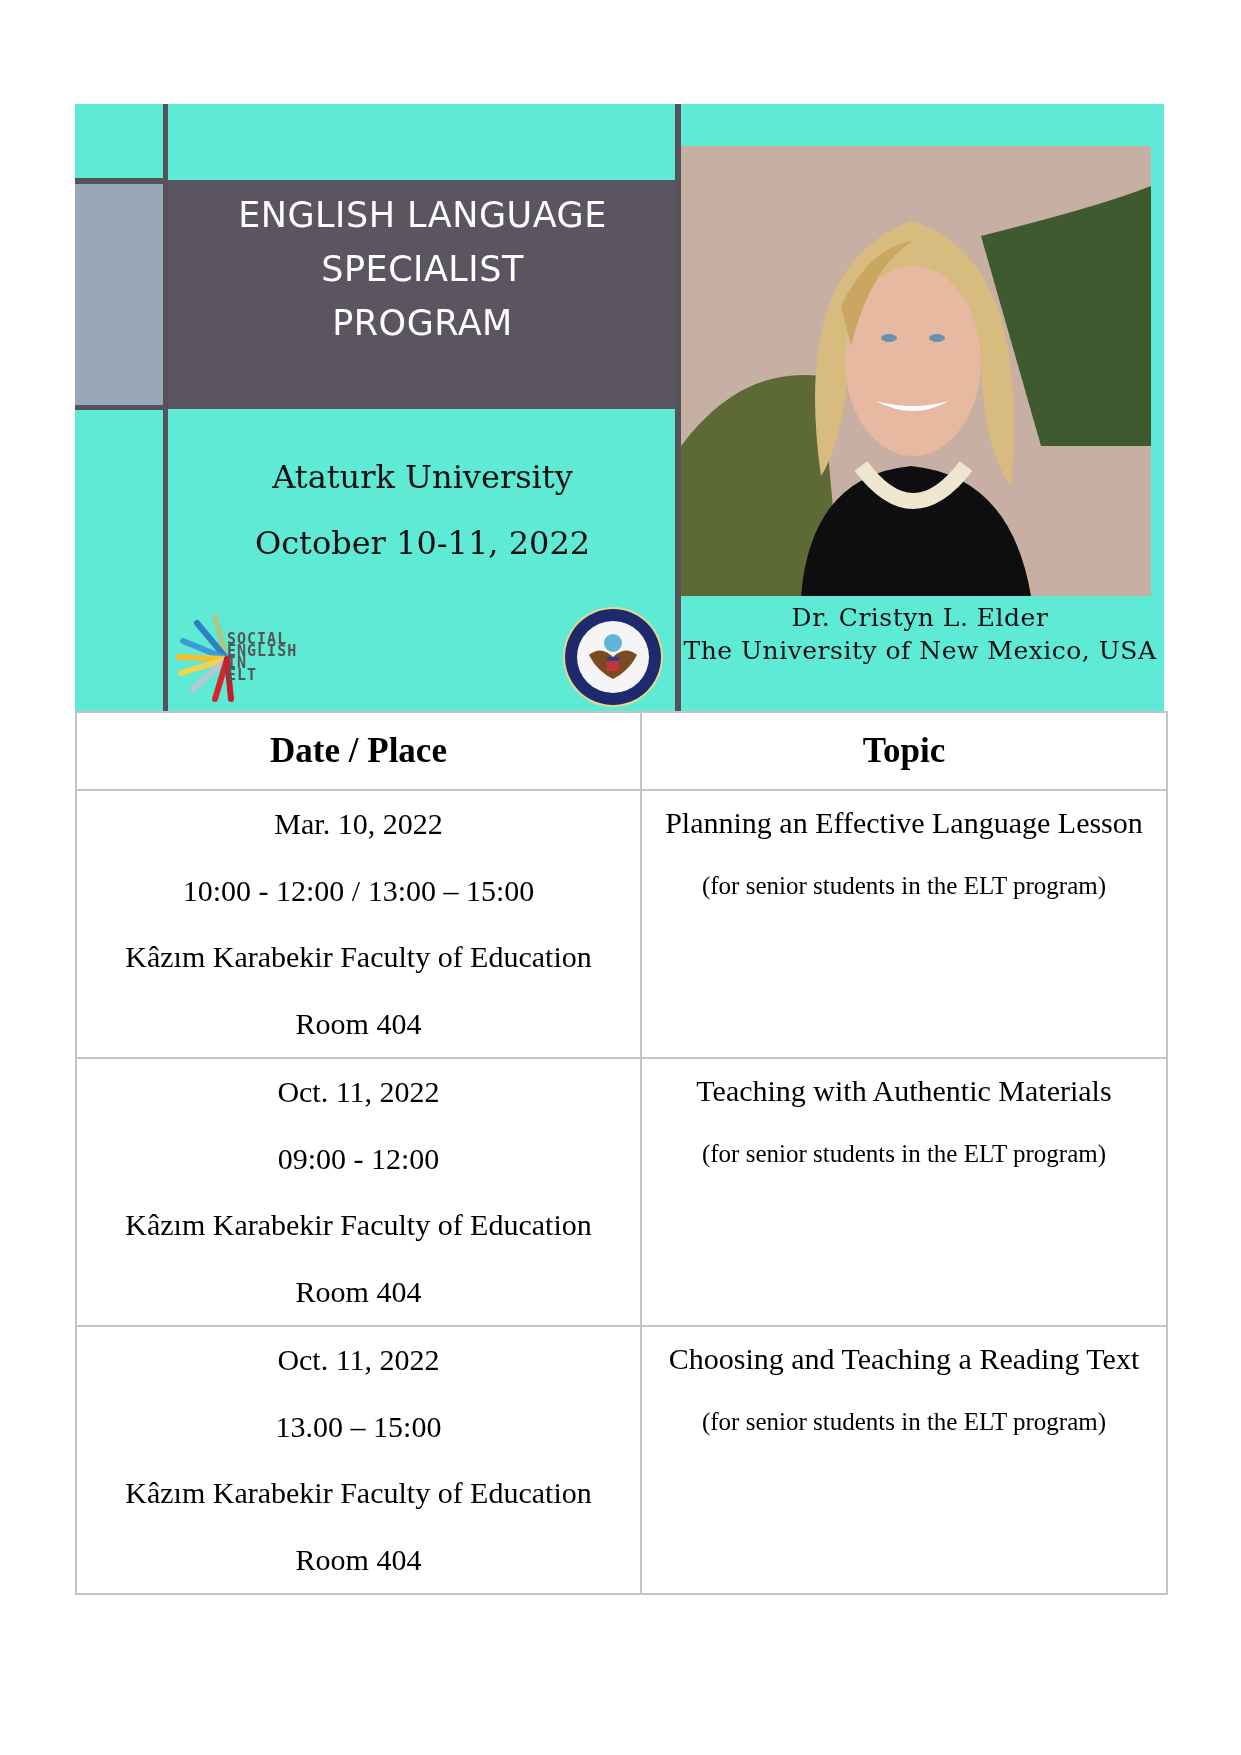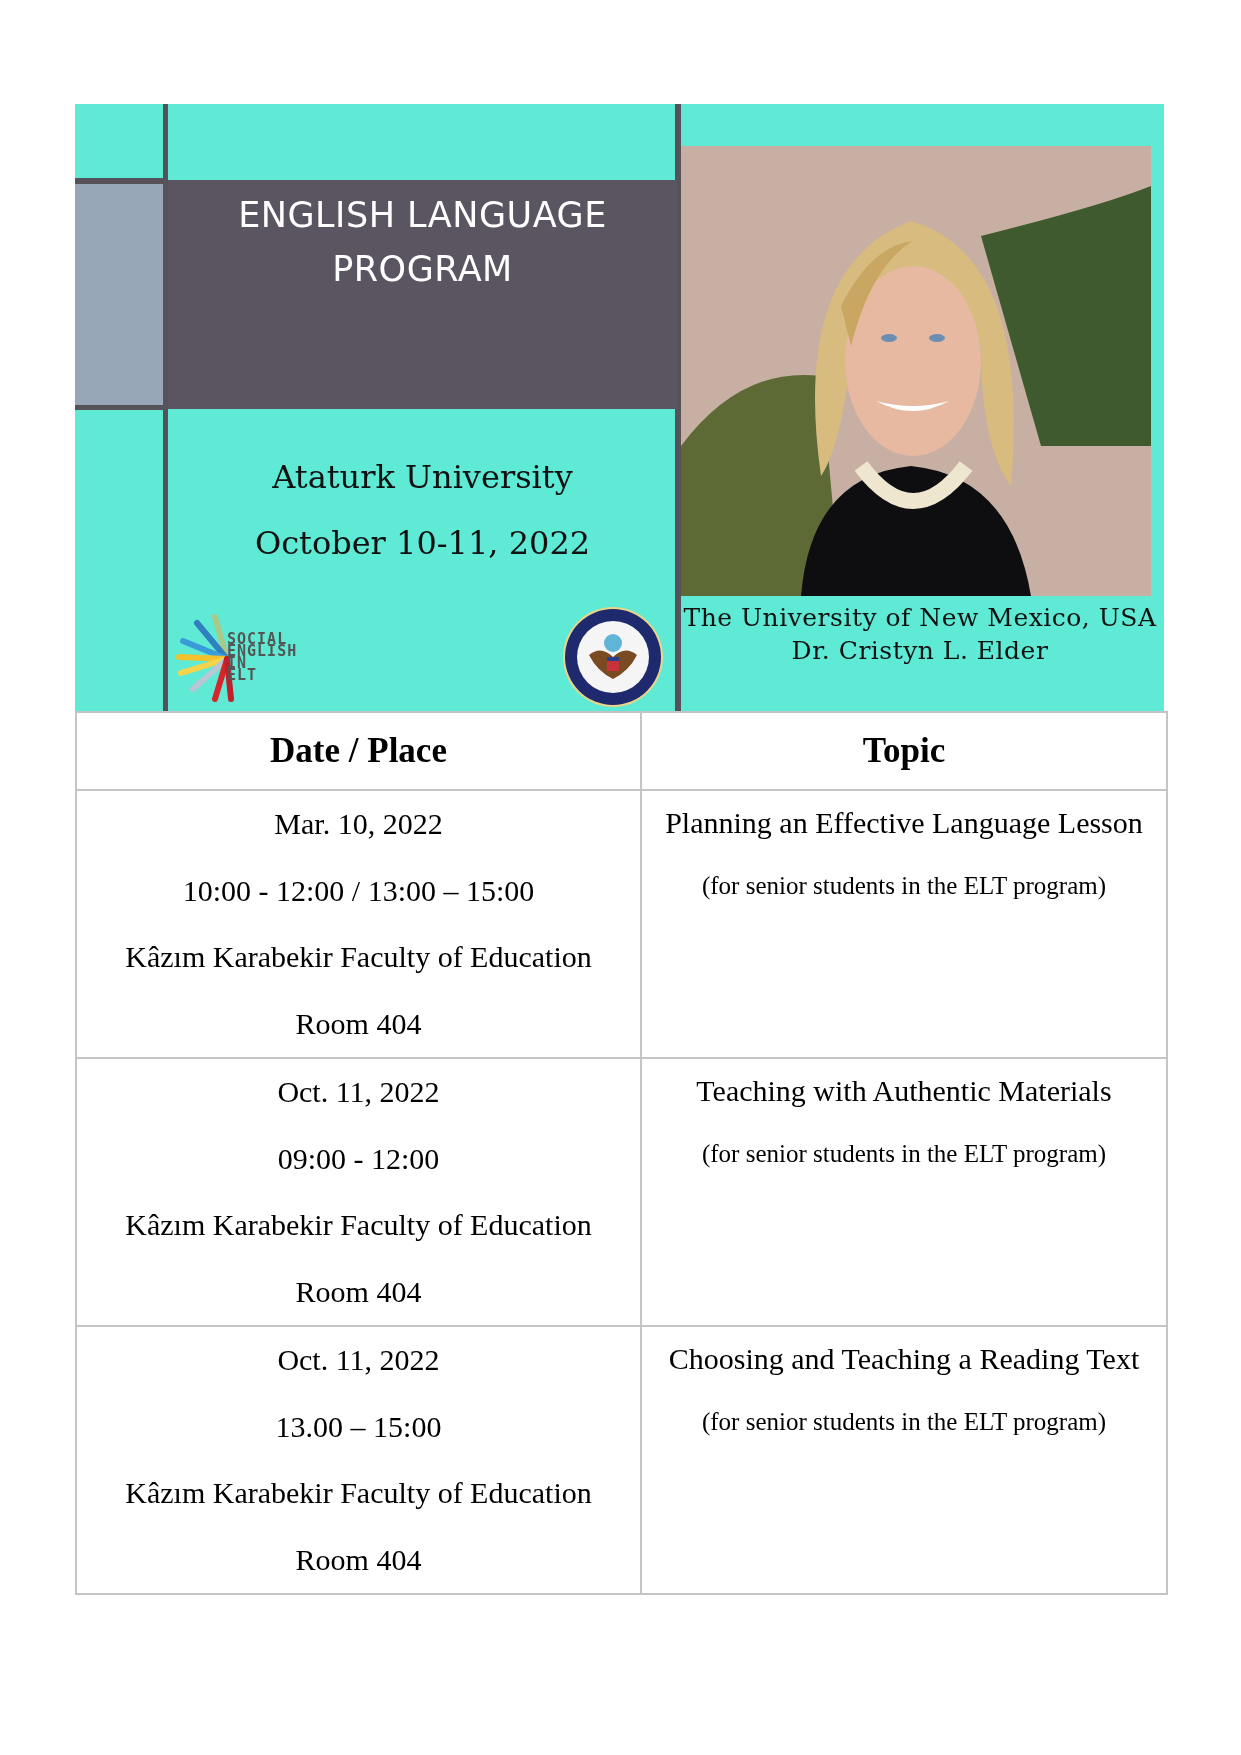--- a/index.html
+++ b/index.html
@@ -30,20 +30,21 @@
 
 <div class="banner">
   <div class="blue"></div>
   <div class="vbar" style="left:88px;top:0;width:5px;height:607px;"></div>
   <div class="vbar" style="left:600px;top:0;width:6px;height:607px;"></div>
   <div class="hbar" style="left:0;top:74px;width:88px;height:6px;"></div>
   <div class="hbar" style="left:0;top:301px;width:88px;height:5px;"></div>
 
   <div class="titlebox">
     <div>ENGLISH LANGUAGE</div>
+    <div>SPECIALIST</div>
     <div>PROGRAM</div>
   </div>
 
   <div class="venue">
     <div>Ataturk University</div>
     <div>October 10-11, 2022</div>
   </div>
 
   <div class="logo-sj">
     <svg width="60" height="95" viewBox="0 0 60 95">
@@ -87,22 +88,22 @@
       <ellipse cx="232" cy="215" rx="68" ry="95" fill="#e6b9a0"></ellipse>
       <path d="M195 255 Q232 275 268 255 Q232 265 195 255Z" fill="#fff"></path>
       <ellipse cx="208" cy="192" rx="8" ry="4" fill="#6b8fb0"></ellipse>
       <ellipse cx="256" cy="192" rx="8" ry="4" fill="#6b8fb0"></ellipse>
       <path d="M180 320 Q232 390 285 320" stroke="#efe6cf" stroke-width="16" fill="none"></path>
       <path d="M160 160 Q190 100 232 95 Q190 120 170 200Z" fill="#c9a762"></path>
     </svg>
   </div>
 
   <div class="caption">
+    <div>Dr. Cristyn L. Elder</div>
     <div>The University of New Mexico, USA</div>
-    <div>Dr. Cristyn L. Elder</div>
   </div>
 </div>
 
 <table class="sched">
   <colgroup>
       <col style="width:565px">
       <col style="width:526px">
     </colgroup>
   <tbody>
       <tr>

